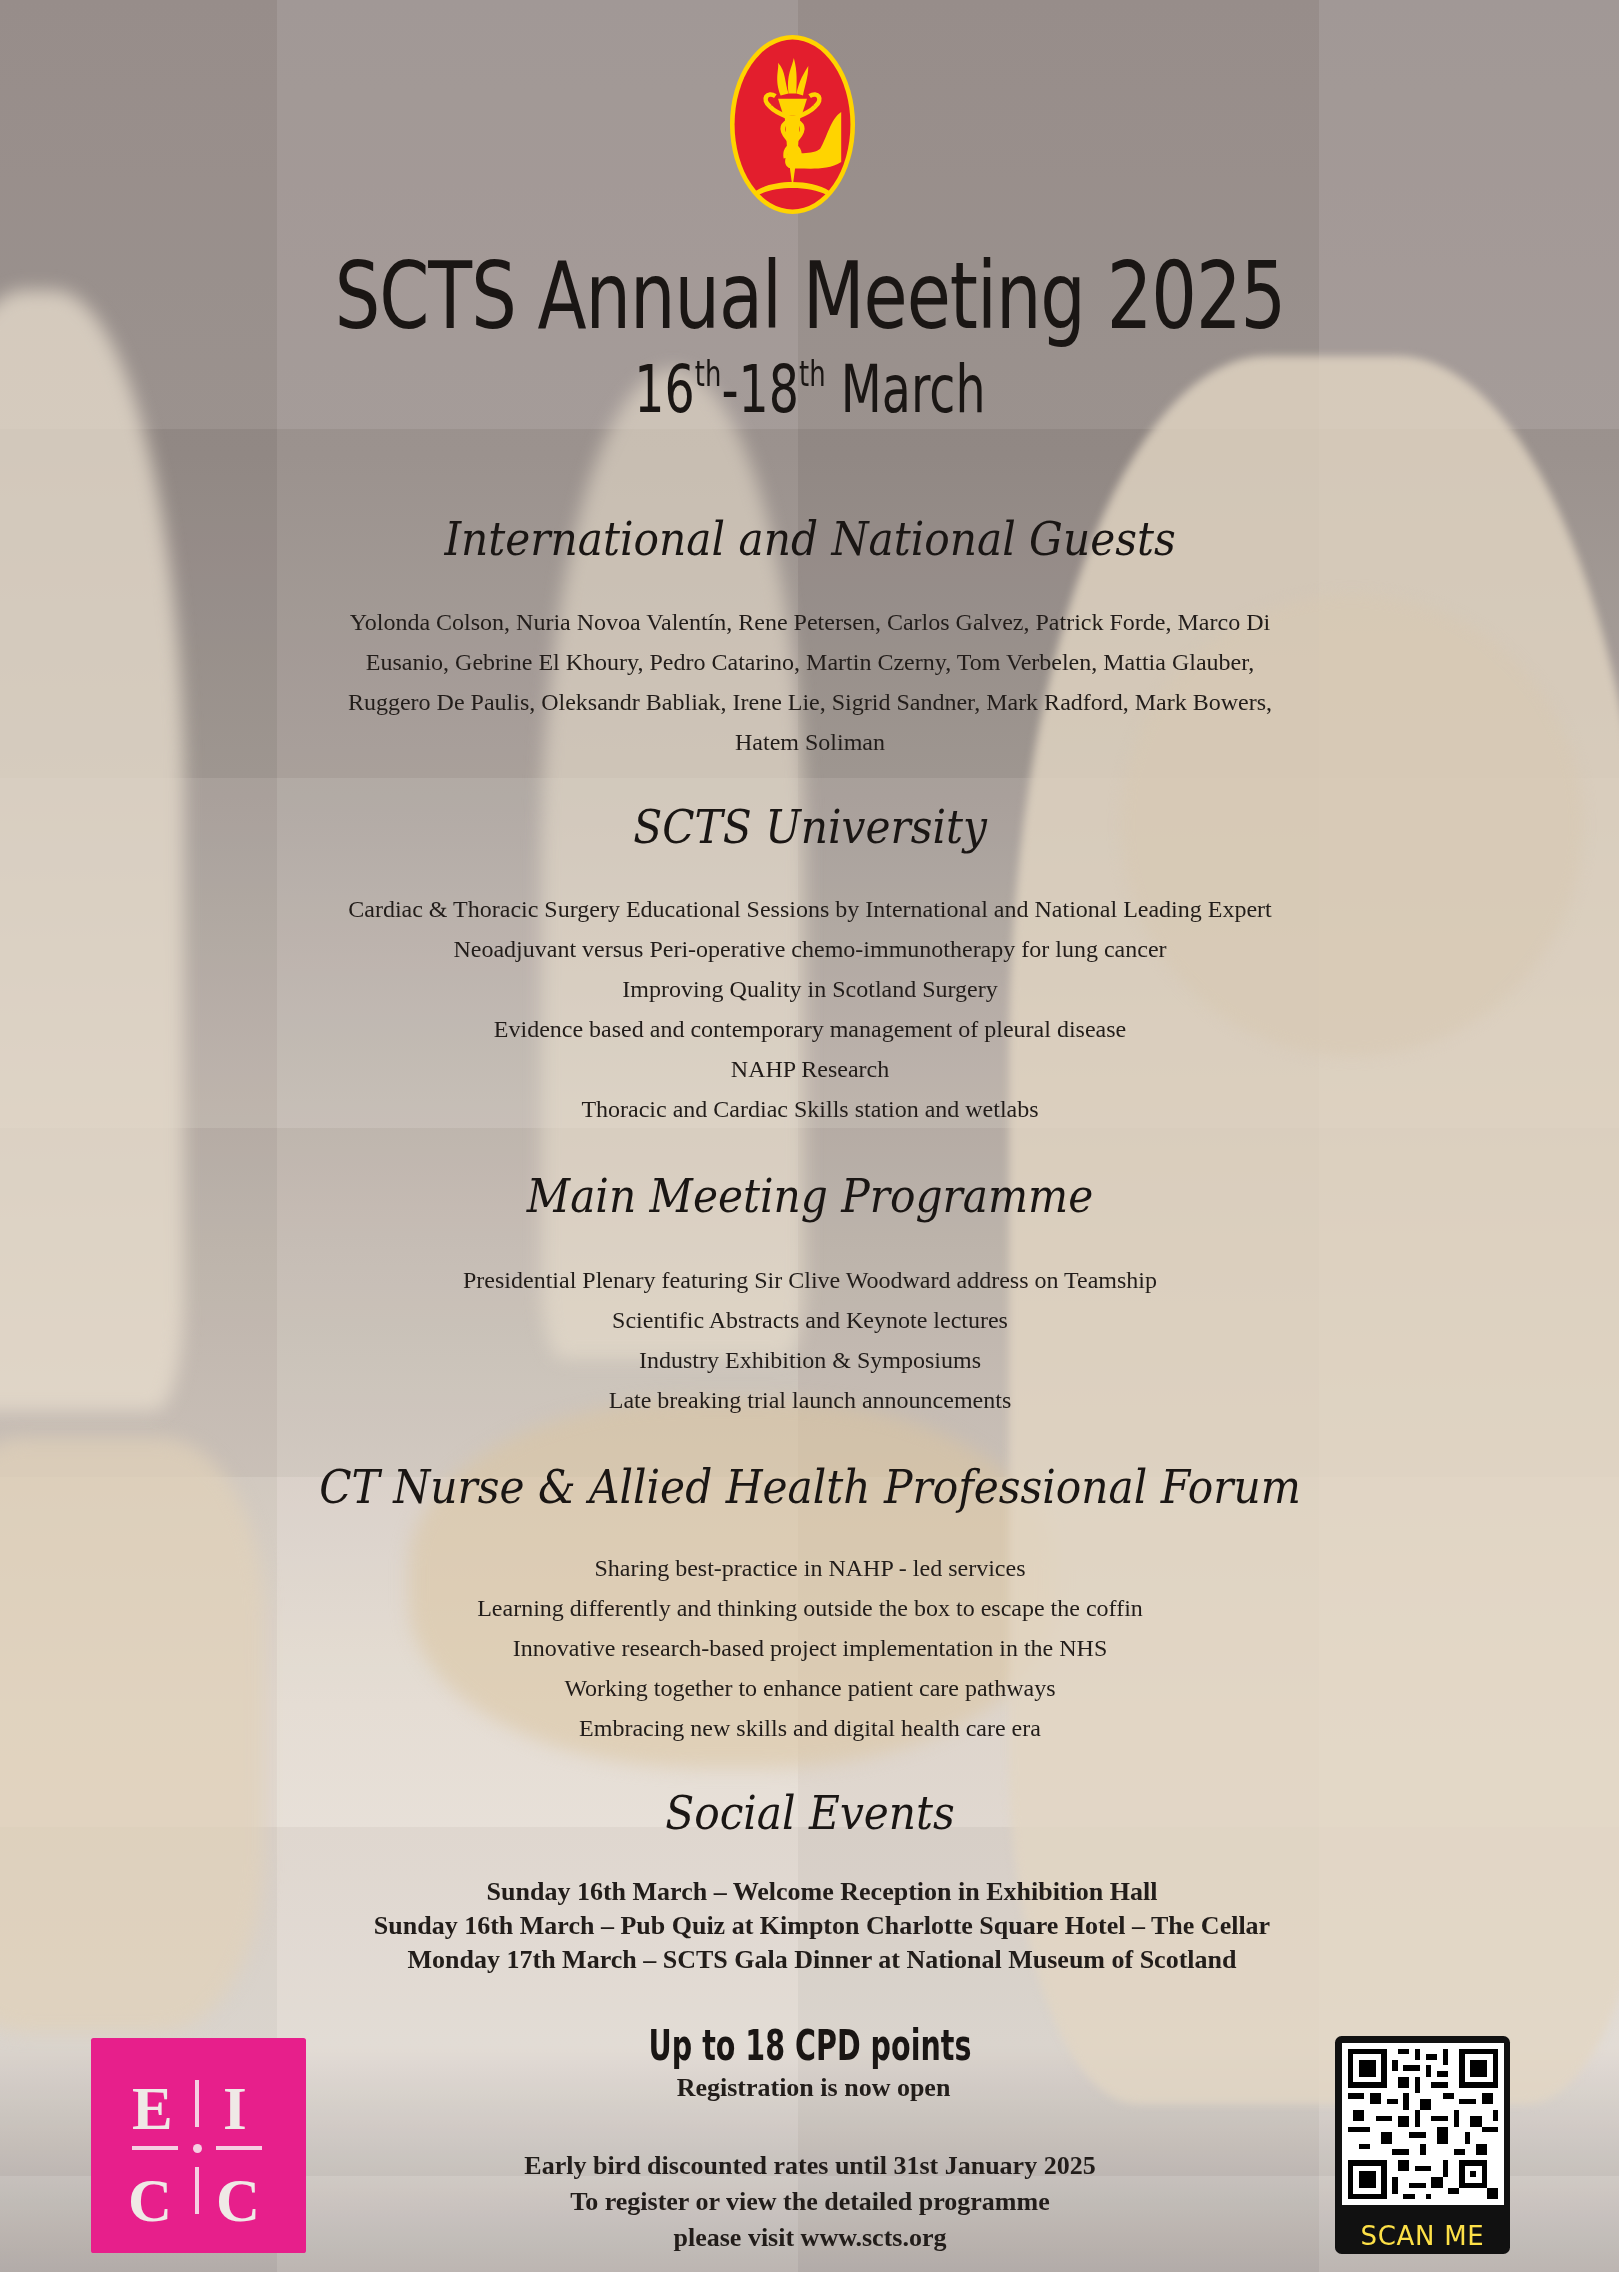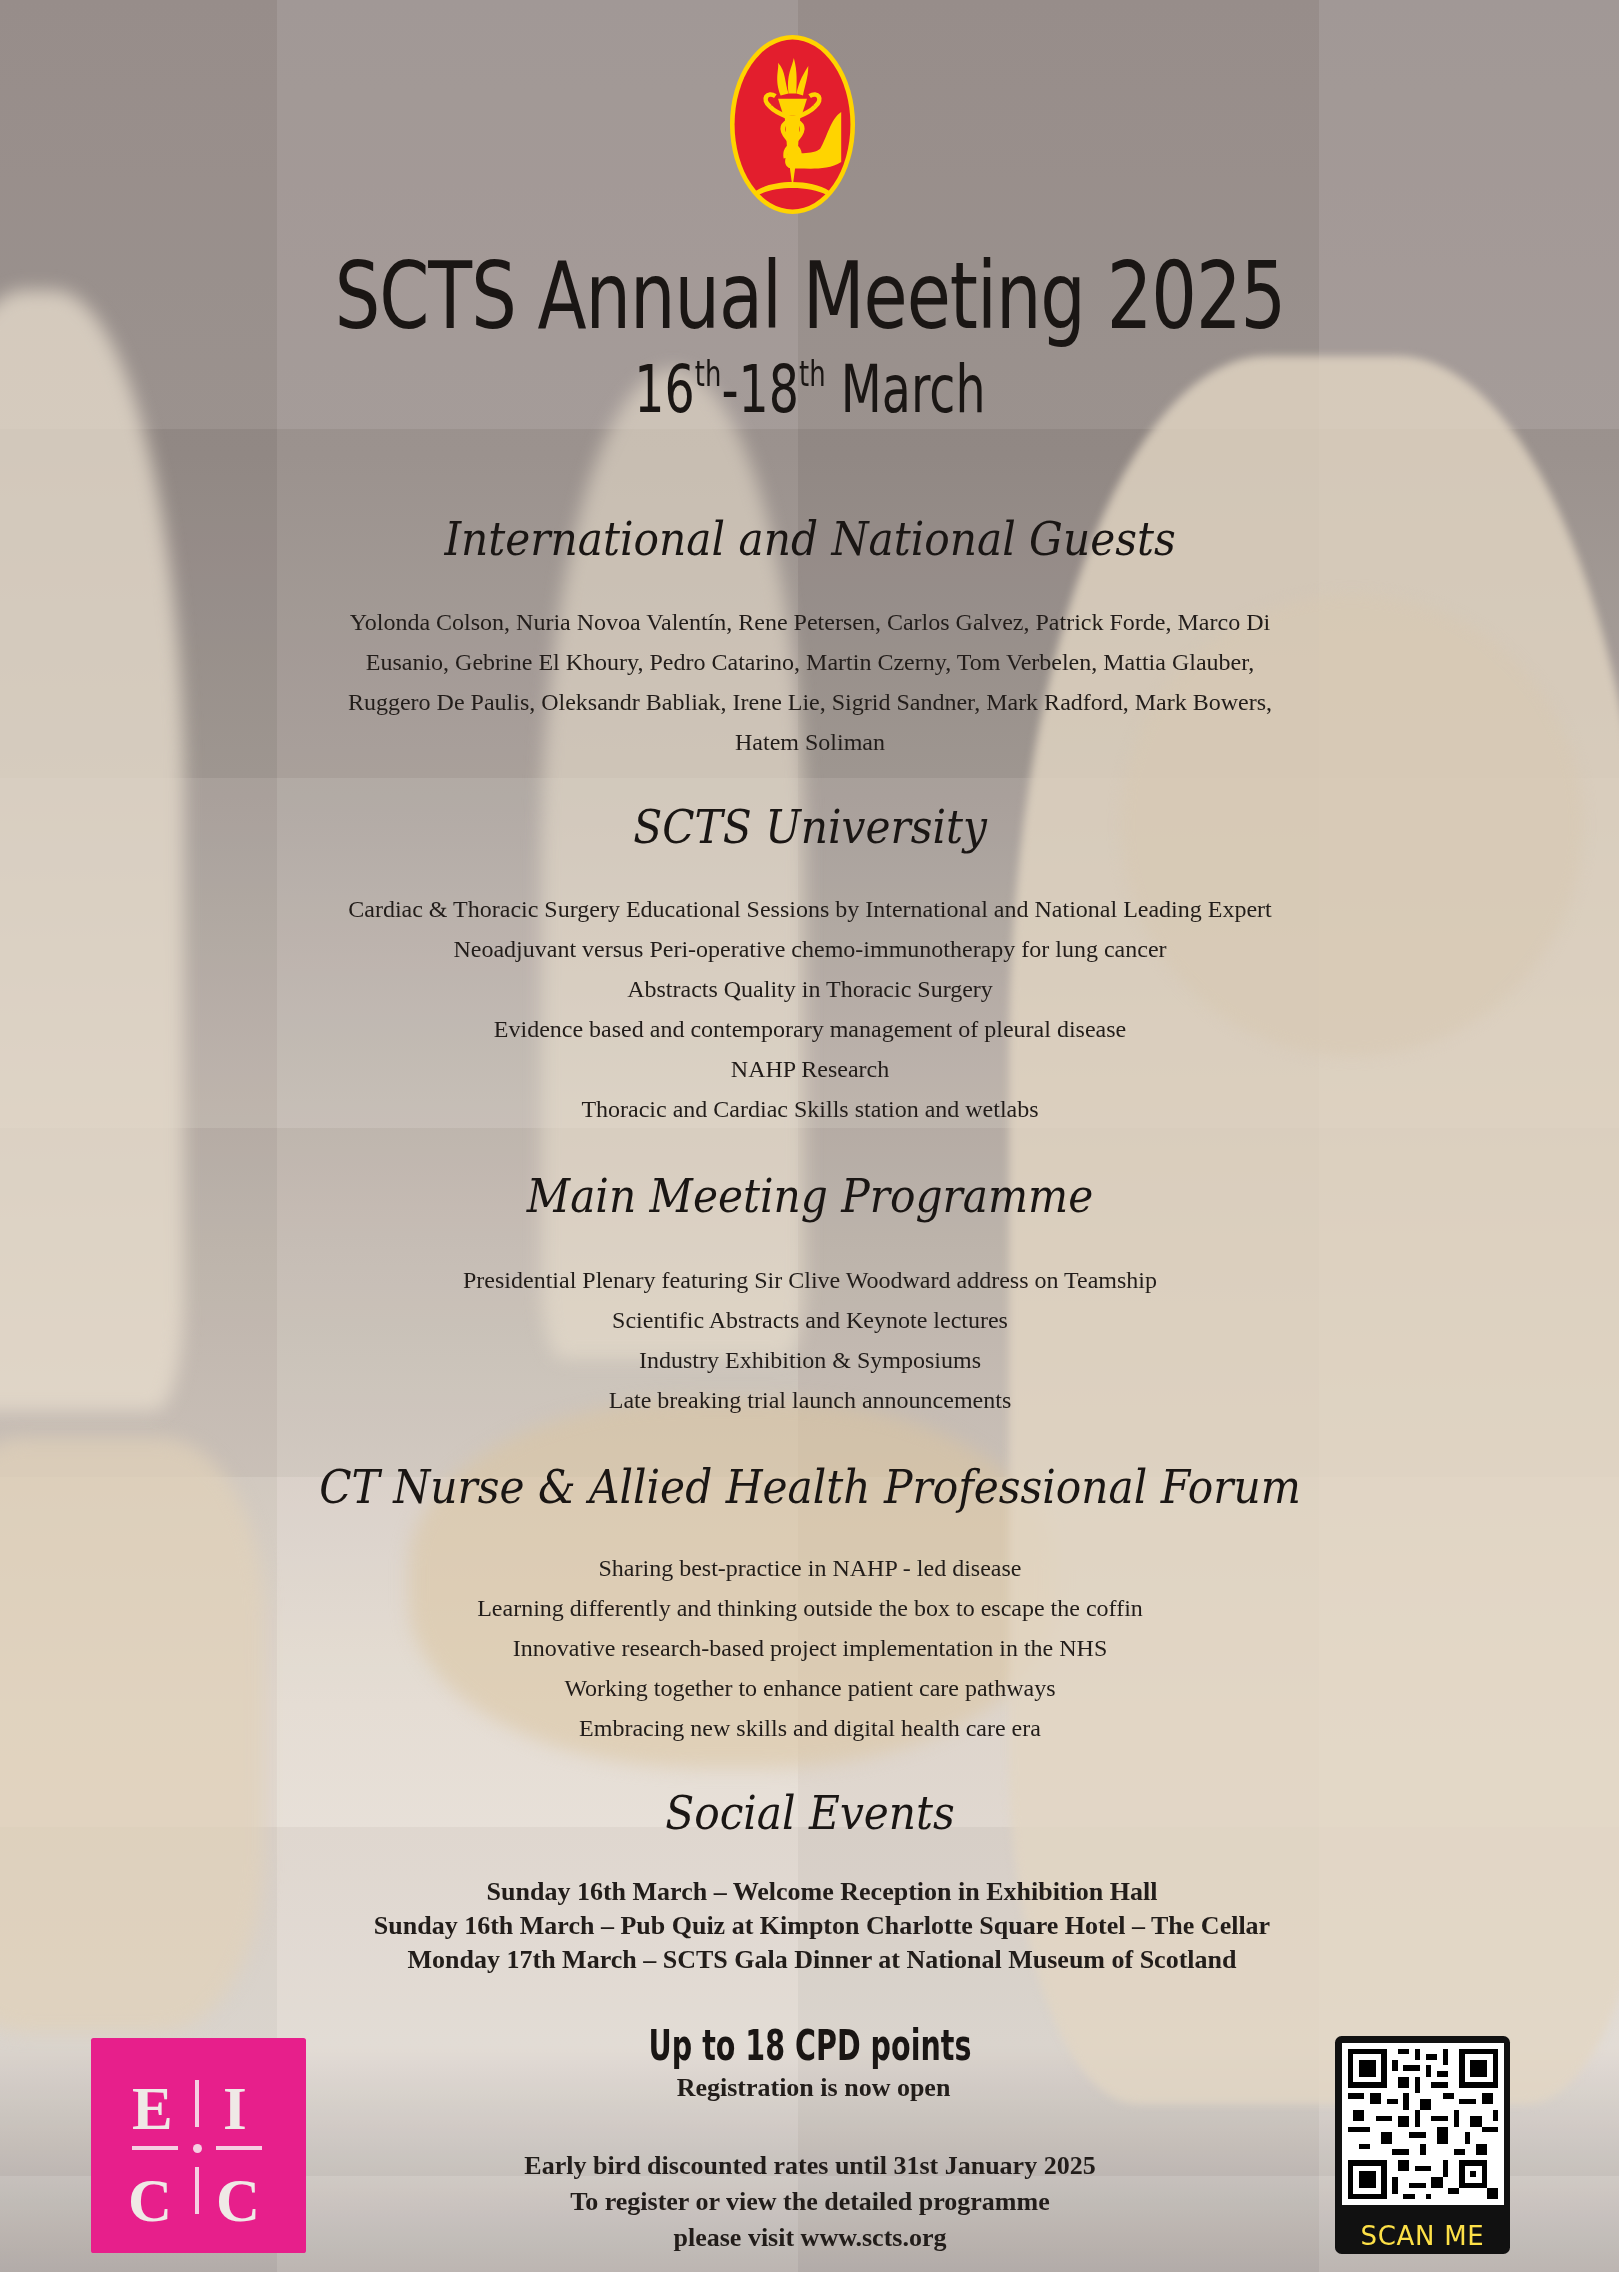--- a/index.html
+++ b/index.html
@@ -198,37 +198,37 @@
     <span class="line">Yolonda Colson, Nuria Novoa Valentín, Rene Petersen, Carlos Galvez, Patrick Forde, Marco Di</span>
     <span class="line">Eusanio, Gebrine El Khoury, Pedro Catarino, Martin Czerny, Tom Verbelen, Mattia Glauber,</span>
     <span class="line">Ruggero De Paulis, Oleksandr Babliak, Irene Lie, Sigrid Sandner, Mark Radford, Mark Bowers,</span>
     <span class="line">Hatem Soliman</span>
   </div>
 
   <div class="section-heading" style="top:803px;">SCTS University</div>
   <div class="section-body" style="top:889px;">
     <span class="line">Cardiac &amp; Thoracic Surgery Educational Sessions by International and National Leading Expert</span>
     <span class="line">Neoadjuvant versus Peri-operative chemo-immunotherapy for lung cancer</span>
-    <span class="line">Abstracts Quality in Thoracic Surgery</span>
+    <span class="line">Improving Quality in Scotland Surgery</span>
     <span class="line">Evidence based and contemporary management of pleural disease</span>
     <span class="line">NAHP Research</span>
     <span class="line">Thoracic and Cardiac Skills station and wetlabs</span>
   </div>
 
   <div class="section-heading" style="top:1172px;">Main Meeting Programme</div>
   <div class="section-body" style="top:1260px;">
     <span class="line">Presidential Plenary featuring Sir Clive Woodward address on Teamship</span>
     <span class="line">Scientific Abstracts and Keynote lectures</span>
     <span class="line">Industry Exhibition &amp; Symposiums</span>
     <span class="line">Late breaking trial launch announcements</span>
   </div>
 
   <div class="section-heading" style="top:1463px;">CT Nurse &amp; Allied Health Professional Forum</div>
   <div class="section-body" style="top:1548px;">
-    <span class="line">Sharing best-practice in NAHP - led disease</span>
+    <span class="line">Sharing best-practice in NAHP - led services</span>
     <span class="line">Learning differently and thinking outside the box to escape the coffin</span>
     <span class="line">Innovative research-based project implementation in the NHS</span>
     <span class="line">Working together to enhance patient care pathways</span>
     <span class="line">Embracing new skills and digital health care era</span>
   </div>
 
   <div class="section-heading" style="top:1789px;">Social Events</div>
   <div class="section-body social-body" style="top:1875px;padding-left:24px;">
     <span class="line">Sunday 16th March – Welcome Reception in Exhibition Hall</span>
     <span class="line">Sunday 16th March – Pub Quiz at Kimpton Charlotte Square Hotel – The Cellar</span>

